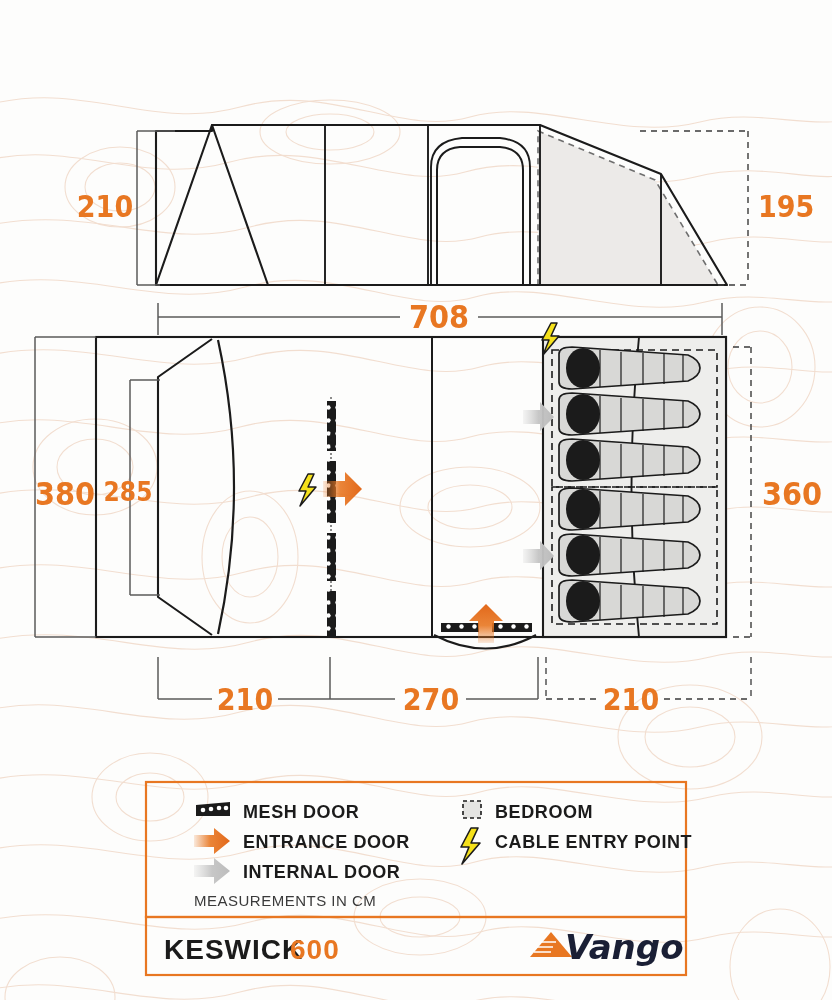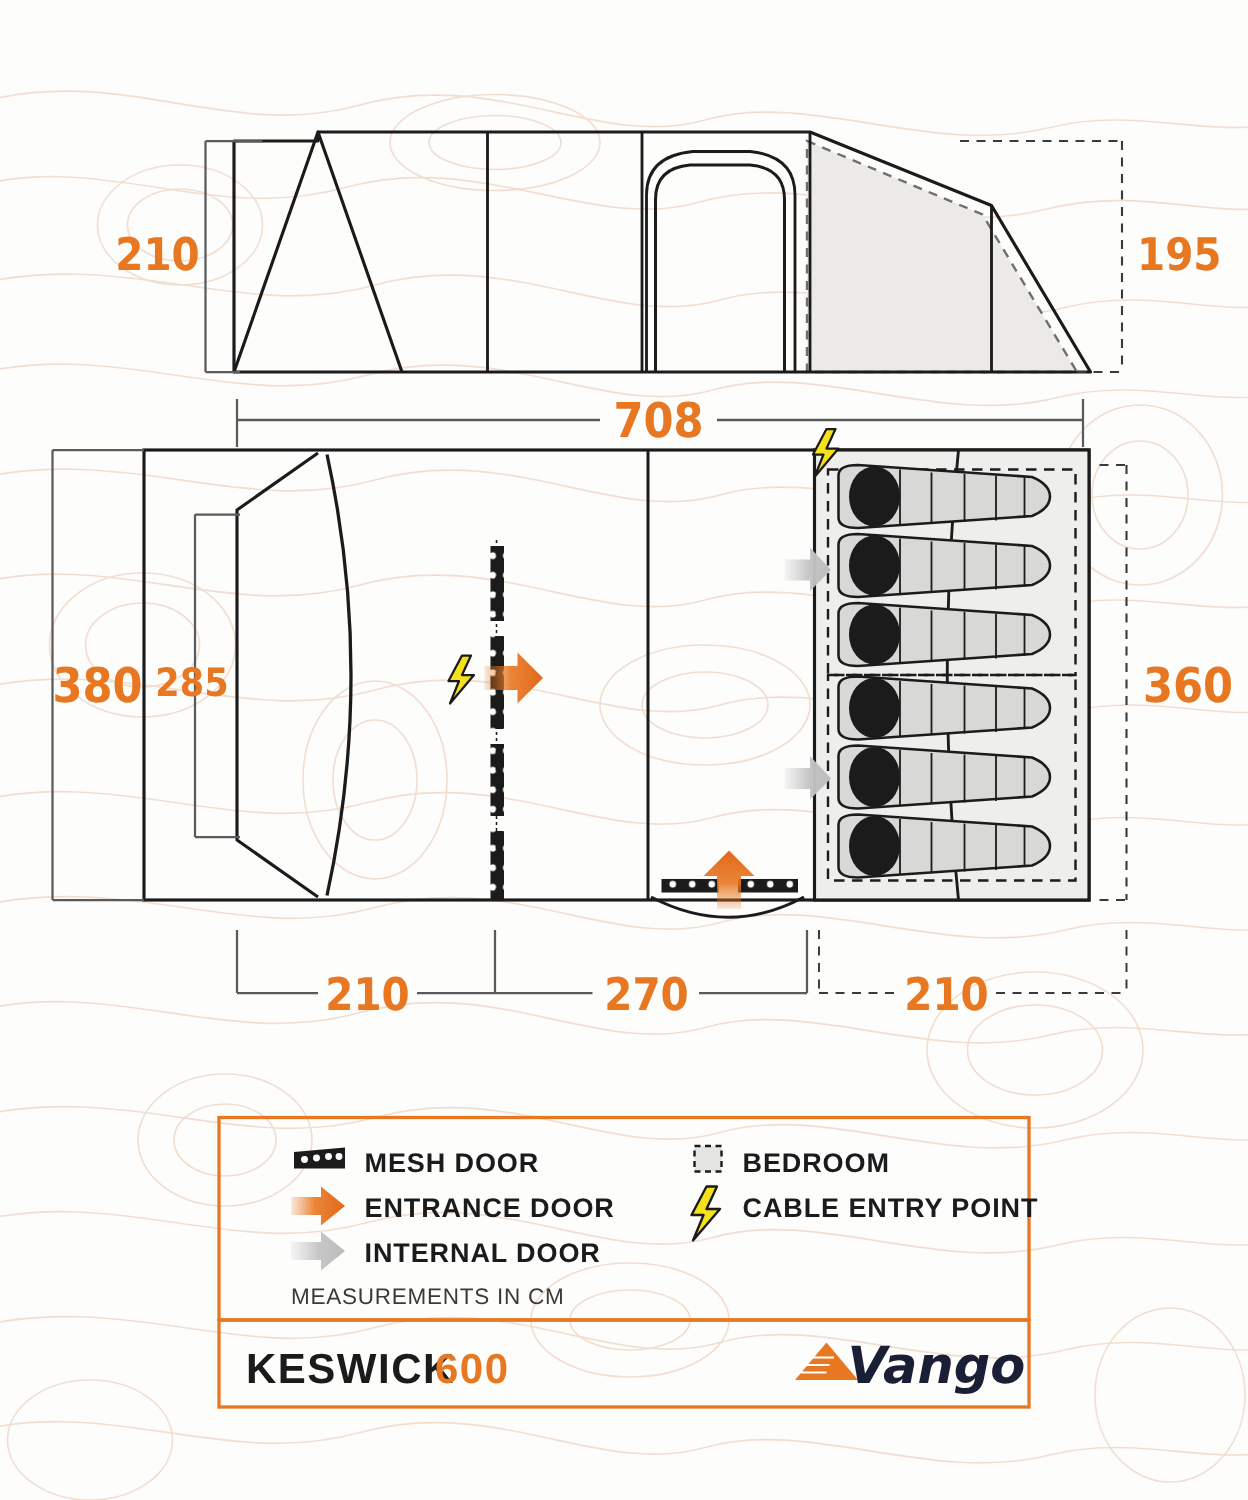--- a/index.html
+++ b/index.html
@@ -3,21 +3,21 @@
 <meta charset="utf-8">
 <style>
   html,body{margin:0;padding:0;}
   body{
     width:832px;height:1000px;
     background:#fdfdfc;
     font-family:"Liberation Sans", sans-serif;
     overflow:hidden;
     position:relative;
   }
-  #root{position:absolute;inset:0;}
+  #root{position:absolute;inset:0;margin-top:37px;}
   svg{display:block;}
   .topo{position:absolute;inset:0;z-index:0;}
   .plan{position:absolute;inset:0;z-index:1;}
   .dimtext{
     font-family:"DejaVu Sans Condensed","Liberation Sans", sans-serif;
     font-weight:bold;
     fill:#E87722;
   }
   .legendtext{
     font-family:"Liberation Sans", sans-serif;

